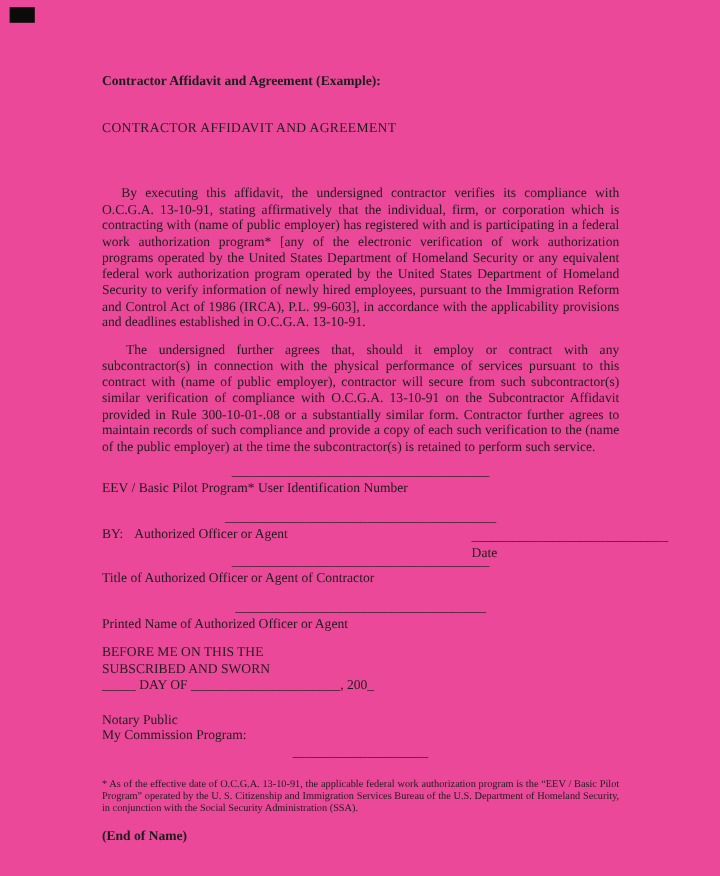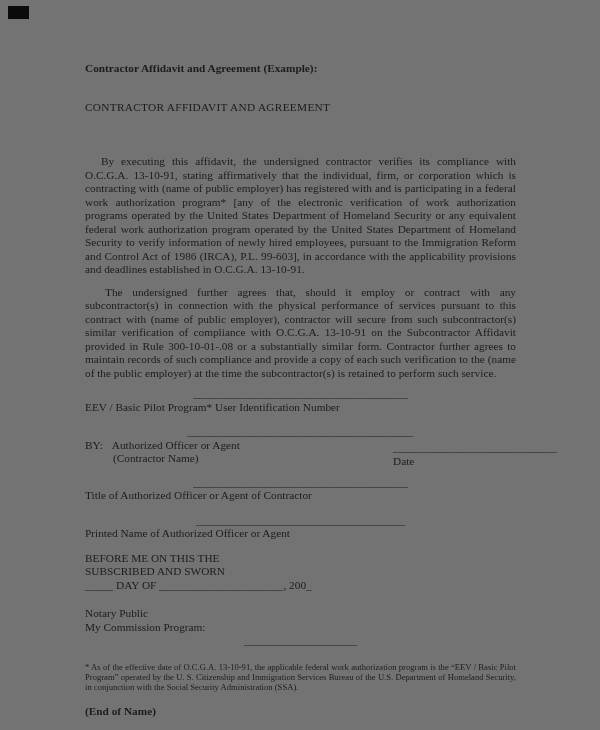--- a/index.html
+++ b/index.html
@@ -4,21 +4,21 @@
 <style>
   * { margin: 0; padding: 0; box-sizing: border-box; }
   html, body { background: #ffffff; }
   body {
     width: 600px; height: 730px;
     position: relative;
     font-family: "Liberation Serif", "DejaVu Serif", serif;
     color: #1c1c1c;
     overflow: hidden;
   }
-  .page { position: absolute; inset: 0; background: #737373; }
+  .page { position: absolute; inset: 0; background: #ec4899; }
   .corner-mark {
     position: absolute; left: 8px; top: 6px;
     width: 21px; height: 13px; background: #0b0b0b;
   }
   .content {
     position: absolute; left: 85px; top: 62px; width: 431px;
     font-size: 11.3px; line-height: 13.5px;
   }
   .doc-title { font-weight: bold; margin-bottom: 25px; }
   .doc-heading { margin-bottom: 16px; letter-spacing: 0.3px; }
@@ -66,21 +66,20 @@
 
     <div class="by-block">
       <div class="by-row">
         <span class="sig-line">________________________________________</span>
         <span class="date-col">_____________________________</span>
       </div>
       <div class="by-row">
         <span>BY:</span><span class="officer-label">Authorized Officer or Agent</span>
         <span class="date-col">Date</span>
       </div>
-      <div class="contractor-row">(Contractor Name)</div>
     </div>
 
     <div class="sig-block">
       <span class="sig-line">______________________________________</span>
       <span class="sig-label">Title of Authorized Officer or Agent of Contractor</span>
     </div>
 
     <div class="sig-block">
       <span class="sig-line">_____________________________________</span>
       <span class="sig-label">Printed Name of Authorized Officer or Agent</span>

